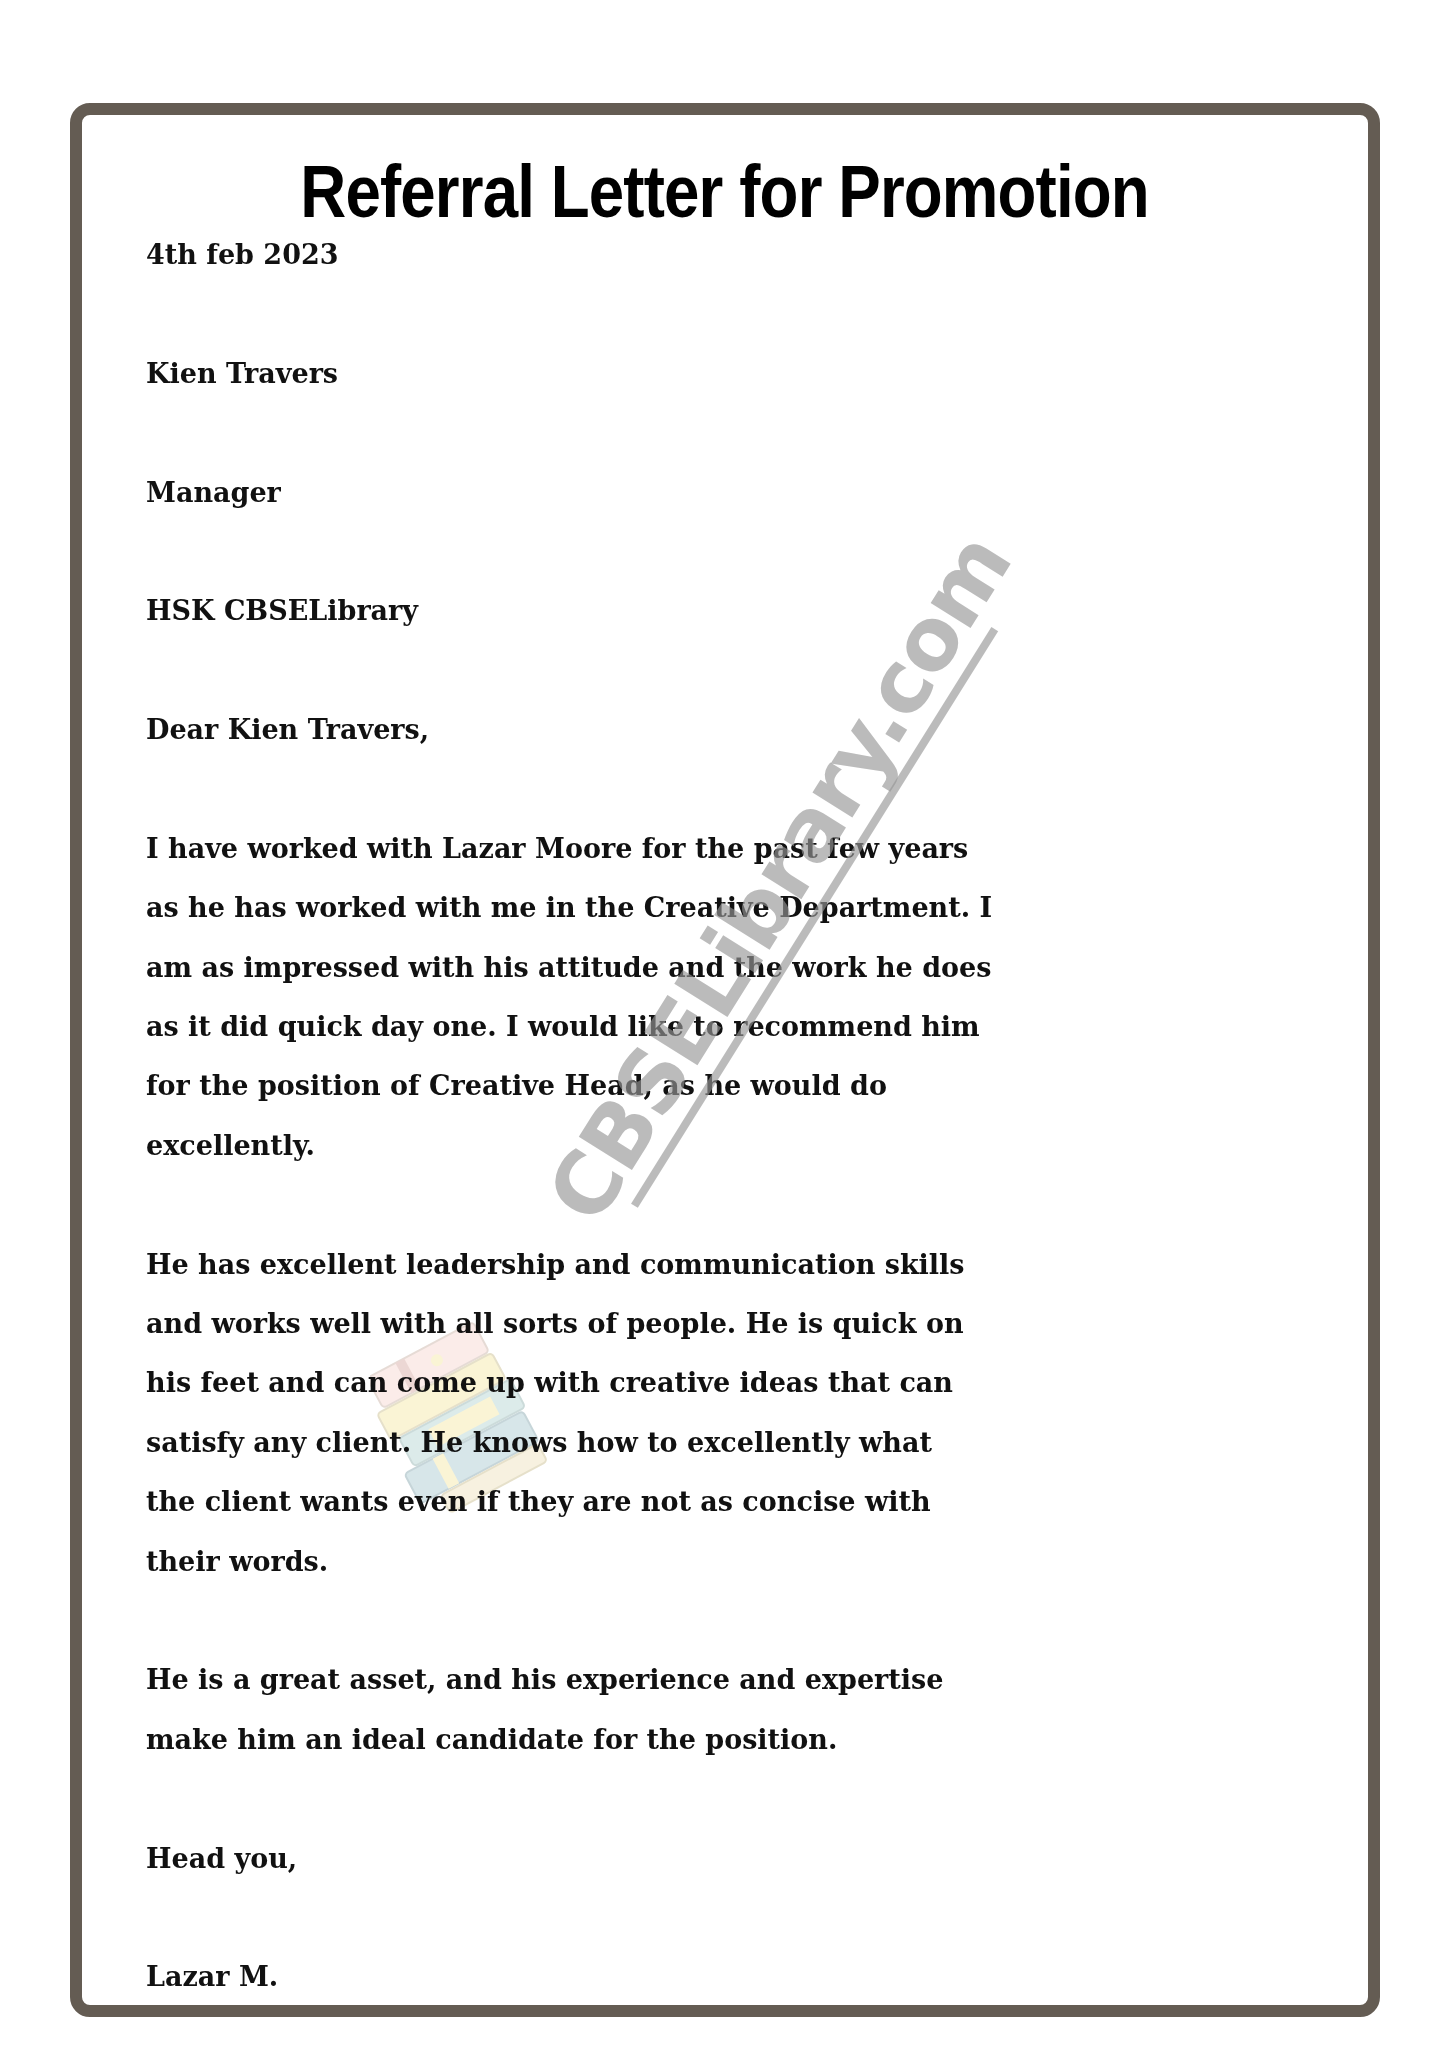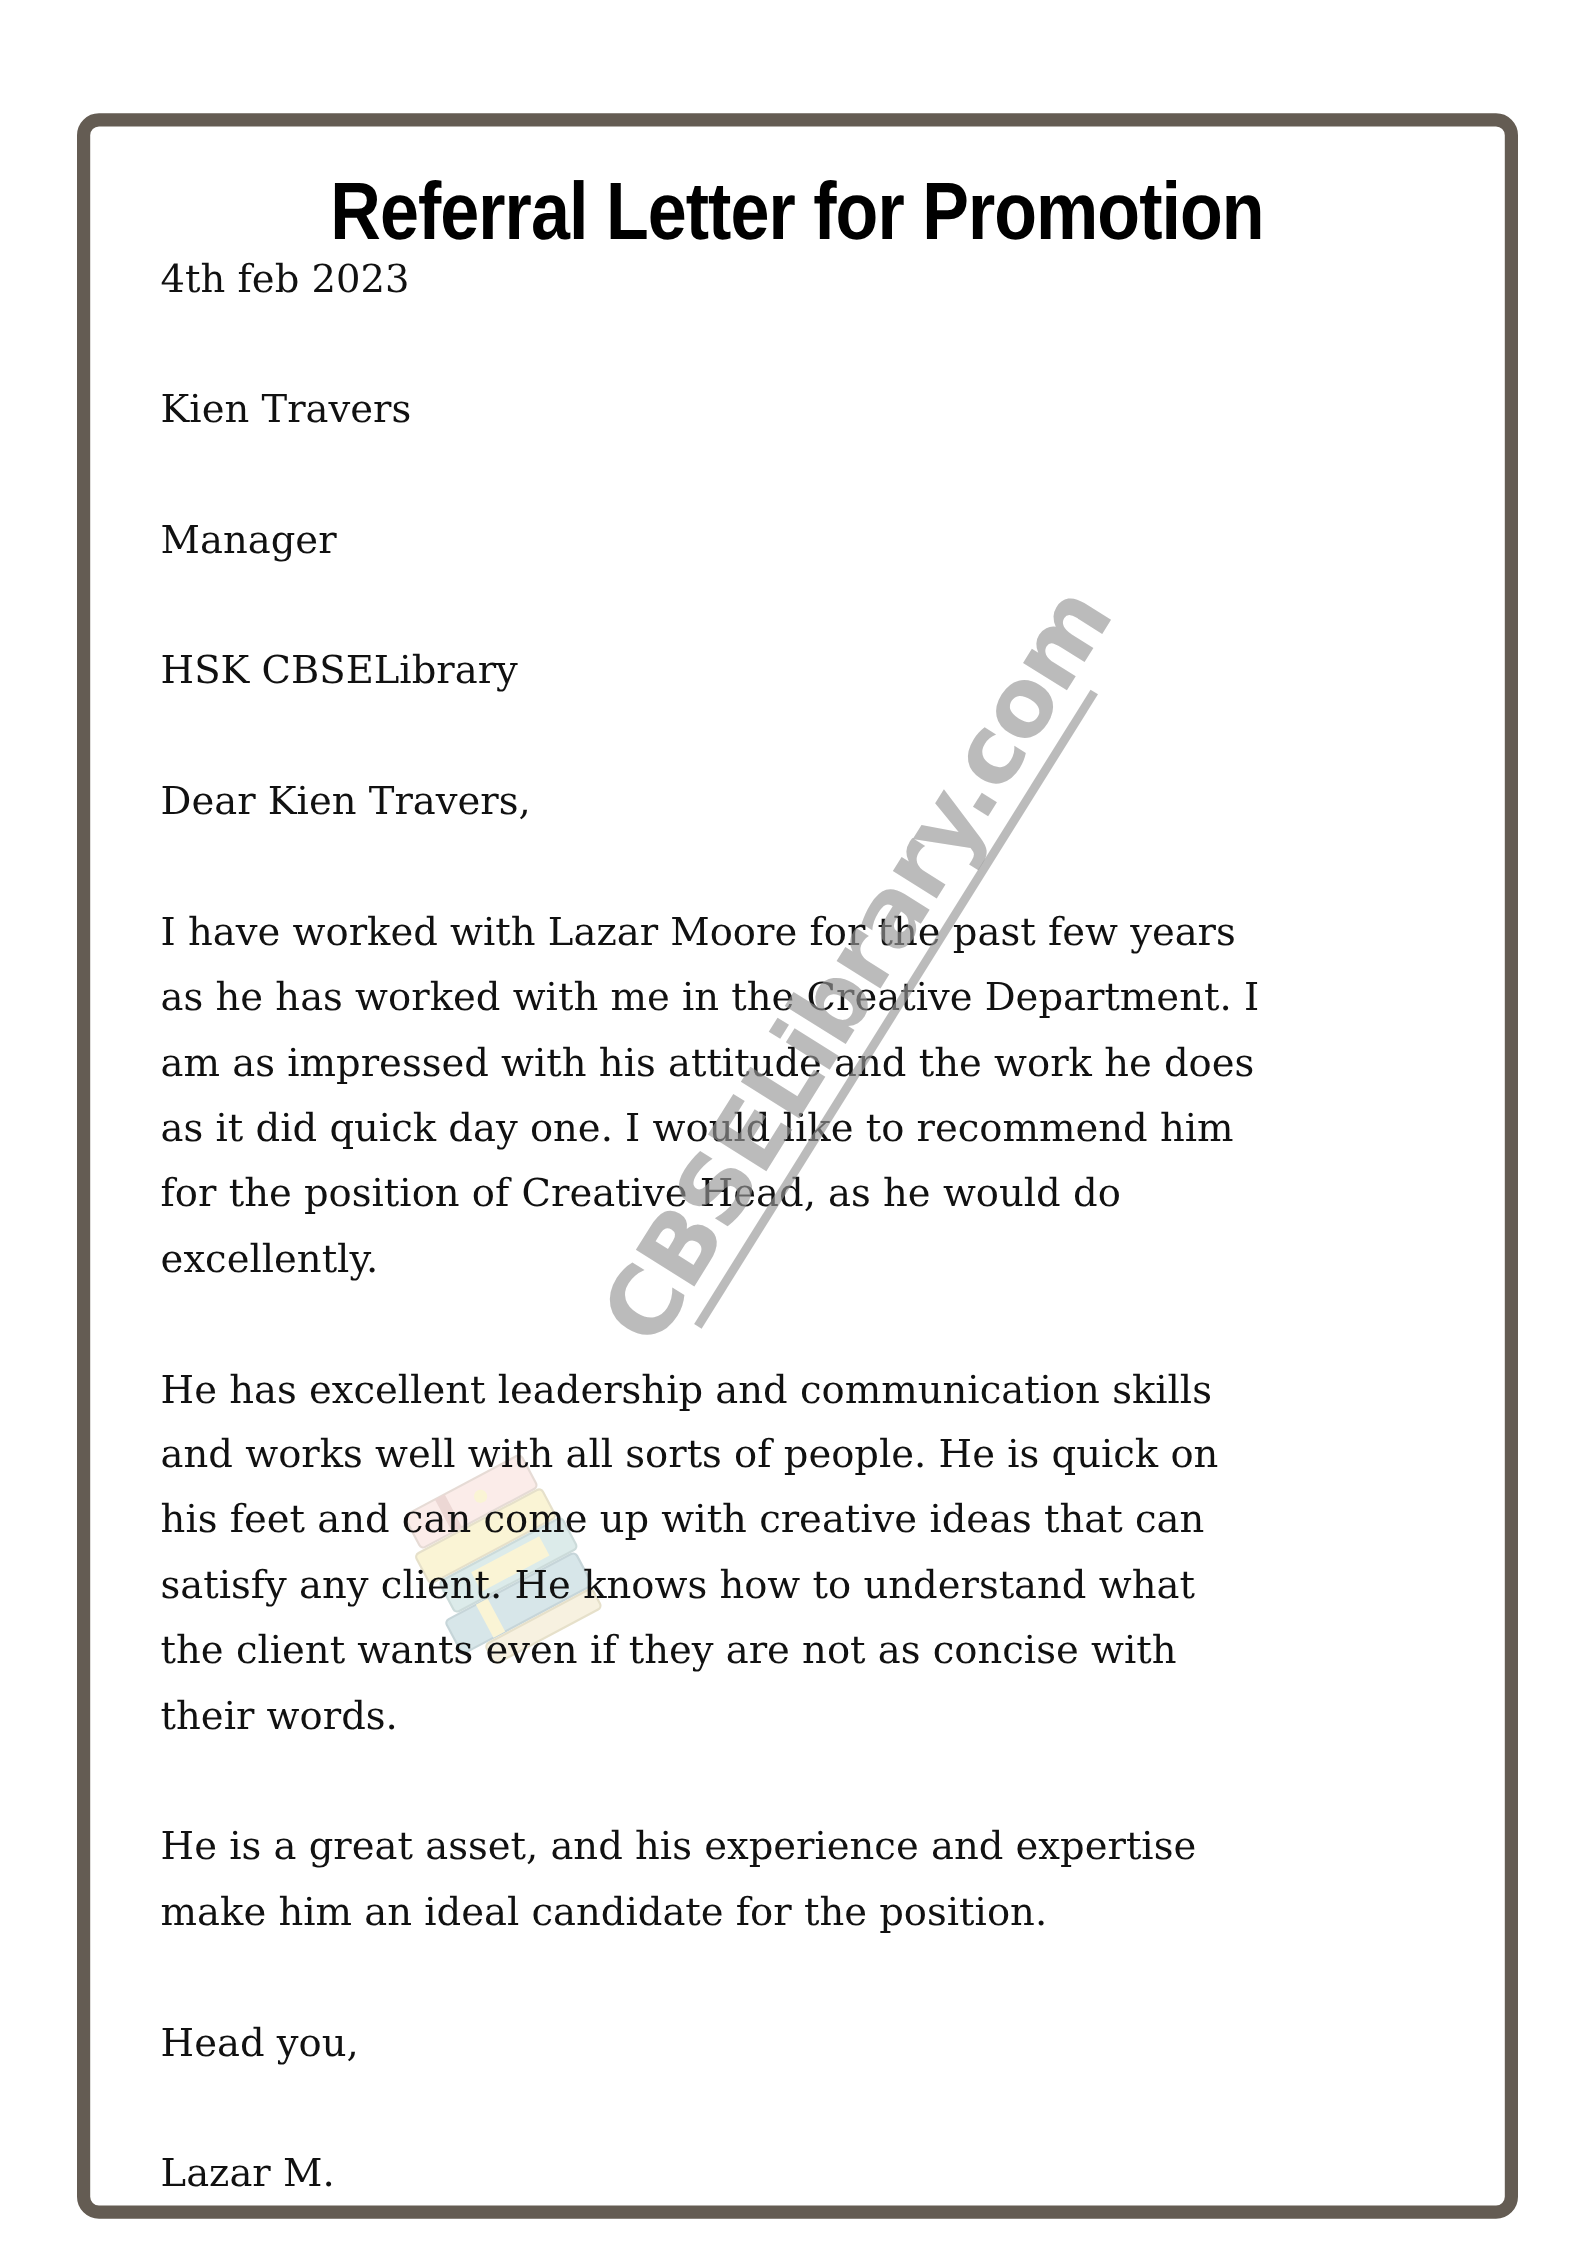--- a/index.html
+++ b/index.html
@@ -38,24 +38,25 @@
     transform: scaleX(0.86);
     transform-origin: 728px 0;
     z-index: 3;
   }
   .letter {
     position: absolute;
     left: 146px;
     top: 225px;
     width: 1190px;
     font-family: "DejaVu Serif", serif;
-    font-size: 35px;
+    font-size: 27px;
     line-height: 59.4px;
     color: #111111;
     z-index: 3;
+    font-weight: bold;
   }
   .letter .line {
     display: block;
     white-space: nowrap;
     height: 59.4px;
   }
   .letter .gap {
     display: block;
     height: 59.4px;
   }
@@ -123,21 +124,21 @@
     <span class="line">as it did quick day one. I would like to recommend him</span>
     <span class="line">for the position of Creative Head, as he would do</span>
     <span class="line">excellently.</span>
   </div>
   <span class="gap"></span>
 
   <div>
     <span class="line">He has excellent leadership and communication skills</span>
     <span class="line">and works well with all sorts of people. He is quick on</span>
     <span class="line">his feet and can come up with creative ideas that can</span>
-    <span class="line">satisfy any client. He knows how to understand what</span>
+    <span class="line">satisfy any client. He knows how to excellently what</span>
     <span class="line">the client wants even if they are not as concise with</span>
     <span class="line">their words.</span>
   </div>
   <span class="gap"></span>
 
   <div>
     <span class="line">He is a great asset, and his experience and expertise</span>
     <span class="line">make him an ideal candidate for the position.</span>
   </div>
   <span class="gap"></span>

